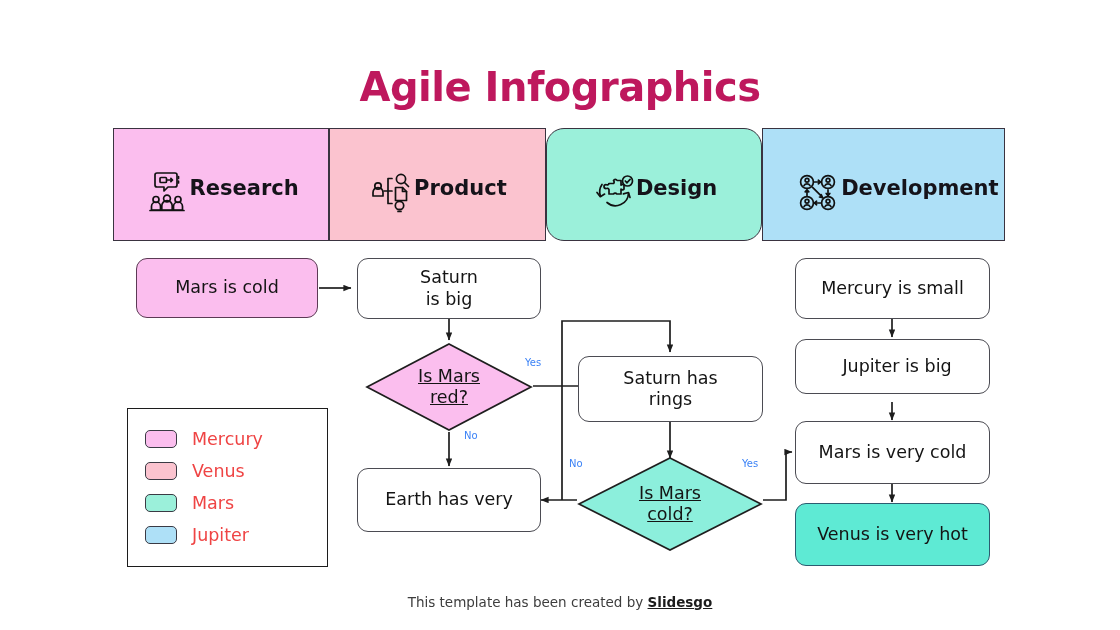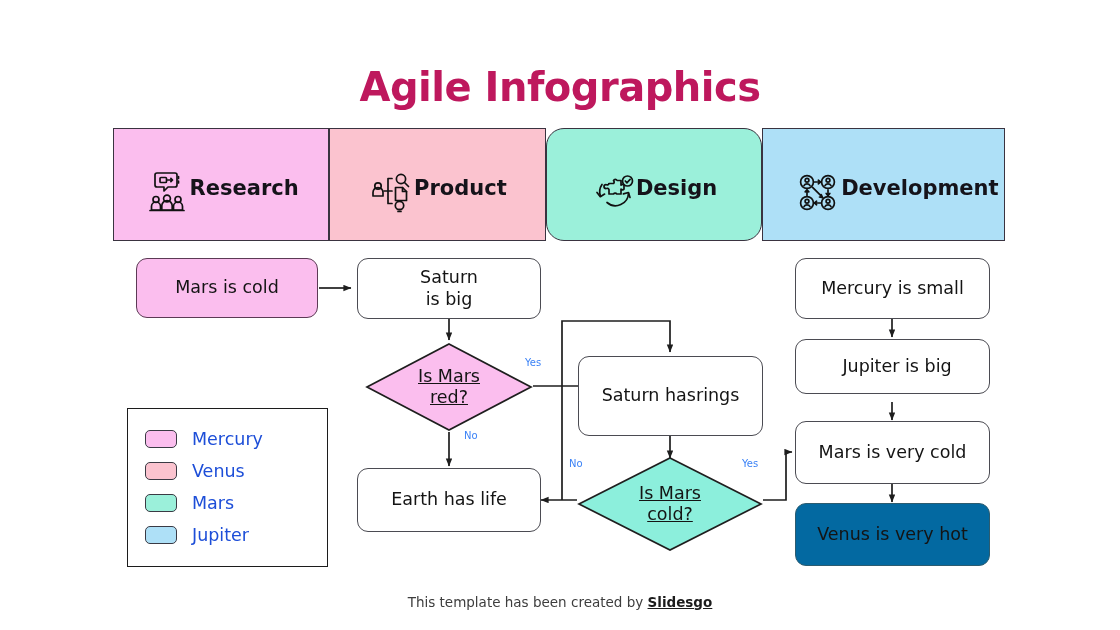--- a/index.html
+++ b/index.html
@@ -81,21 +81,21 @@
     display: flex;
     align-items: center;
     justify-content: center;
     text-align: center;
     font-size: 17.5px;
     line-height: 1.22;
     color: #141414;
     padding: 2px 6px;
   }
   .node.pink   { background: #FBBEEE; border-color: #5c3a55; }
-  .node.blue   { background: #0369a1; border-color: #2c5c70; text-align: center; }
+  .node.blue   { background: #5eead4; border-color: #2c5c70; text-align: center; }
 
   
   .diamond {
     position: absolute;
   }
   .diamond svg { display: block; }
   .diamond .dtext {
     position: absolute;
     left: 0; top: 0;
     width: 100%;
@@ -147,21 +147,21 @@
   .legend-swatch {
     width: 30px;
     height: 16px;
     border-radius: 5px;
     border: 1.5px solid #3a3a44;
     margin-right: 15px;
     flex: none;
   }
   .legend-text {
     font-size: 17.5px;
-    color: #1d4ed8;
+    color: #ef4444;
   }
 
   
   #footer {
     position: absolute;
     left: 0;
     top: 594px;
     width: 1120px;
     text-align: center;
     font-size: 13.5px;
@@ -302,27 +302,27 @@
   <div class="diamond" style="left:365px; top:342px; width:168px; height:90px;">
     <svg width="168" height="90" viewBox="0 0 168 90">
       <polygon points="84,2 166,45 84,88 2,45" fill="#FBBEEE" stroke="#1e1e1e" stroke-width="1.7"></polygon>
     </svg>
     <div class="dtext" style="flex-direction:column;">
       <span>Is Mars</span>
       <span>red?</span>
     </div>
   </div>
 
-  <div class="node" style="left:578px; top:356px; width:185px; height:80px; flex-direction:row;">
+  <div class="node" style="left:578px; top:356px; width:185px; height:66px; flex-direction:column;">
     <span>Saturn has</span>
     <span>rings</span>
   </div>
 
   <div class="node" style="left:357px; top:468px; width:184px; height:64px;">
-    <span>Earth has life</span>
+    <span>Earth has very</span>
   </div>
 
   <div class="diamond" style="left:577px; top:456px; width:186px; height:96px;">
     <svg width="186" height="96" viewBox="0 0 186 96">
       <polygon points="93,2 184,48 93,94 2,48" fill="#8CEFDC" stroke="#1e1e1e" stroke-width="1.7"></polygon>
     </svg>
     <div class="dtext" style="flex-direction:column;">
       <span>Is Mars</span>
       <span>cold?</span>
     </div>

